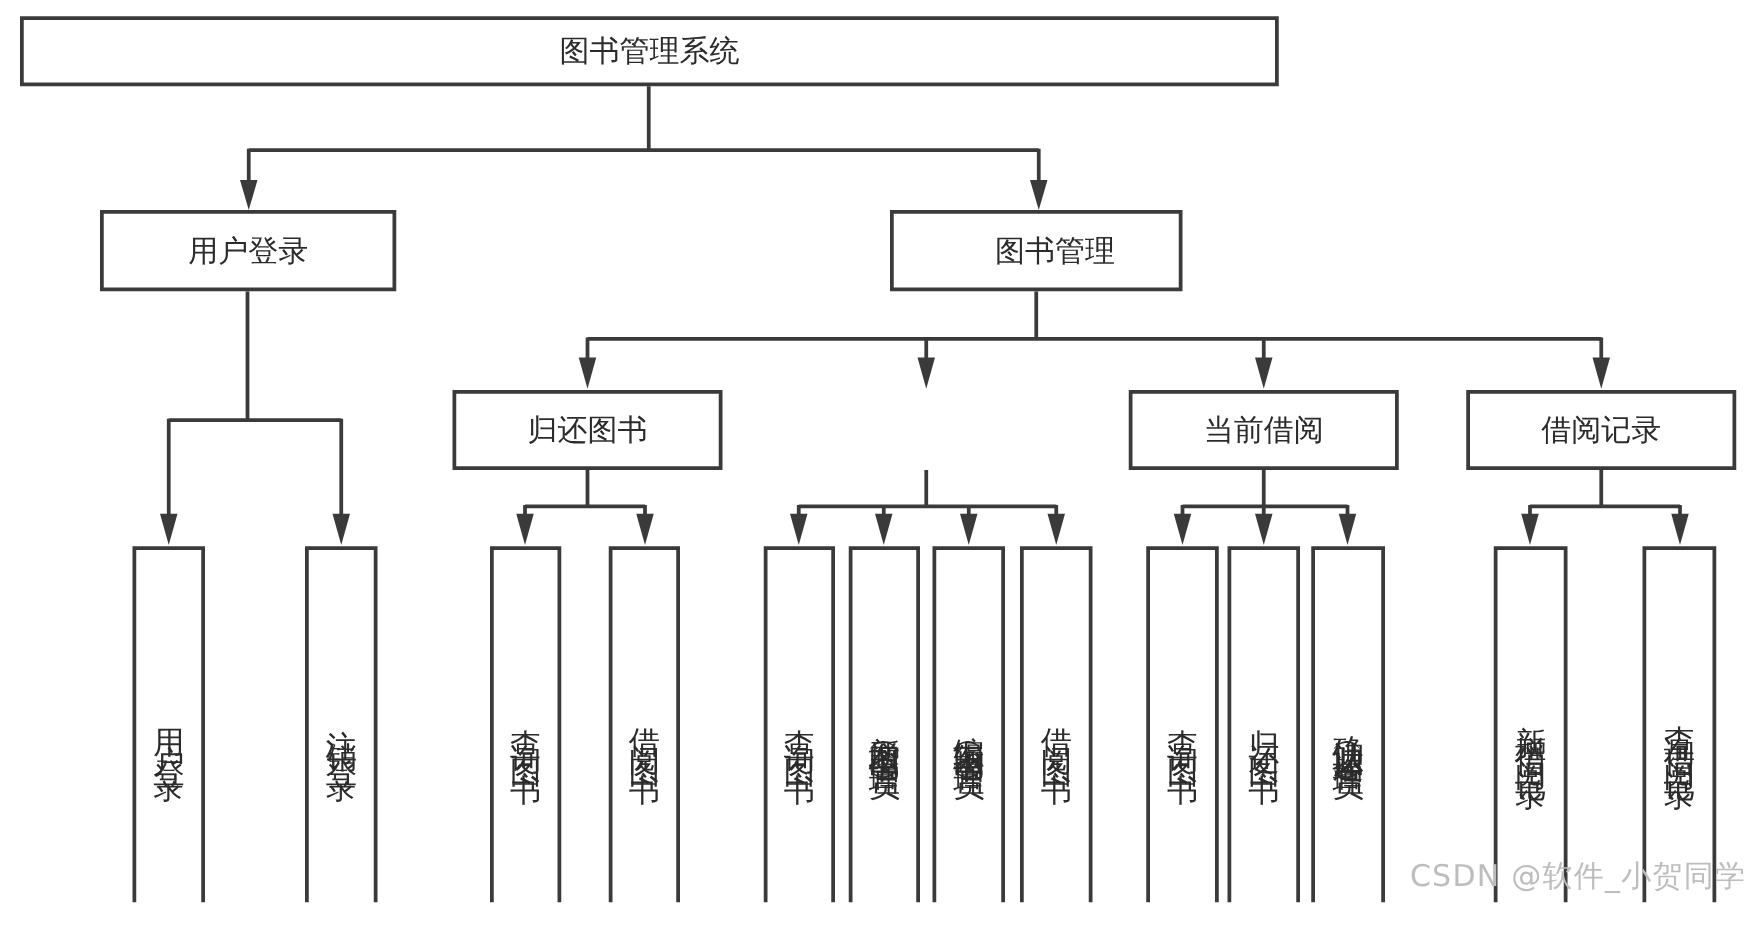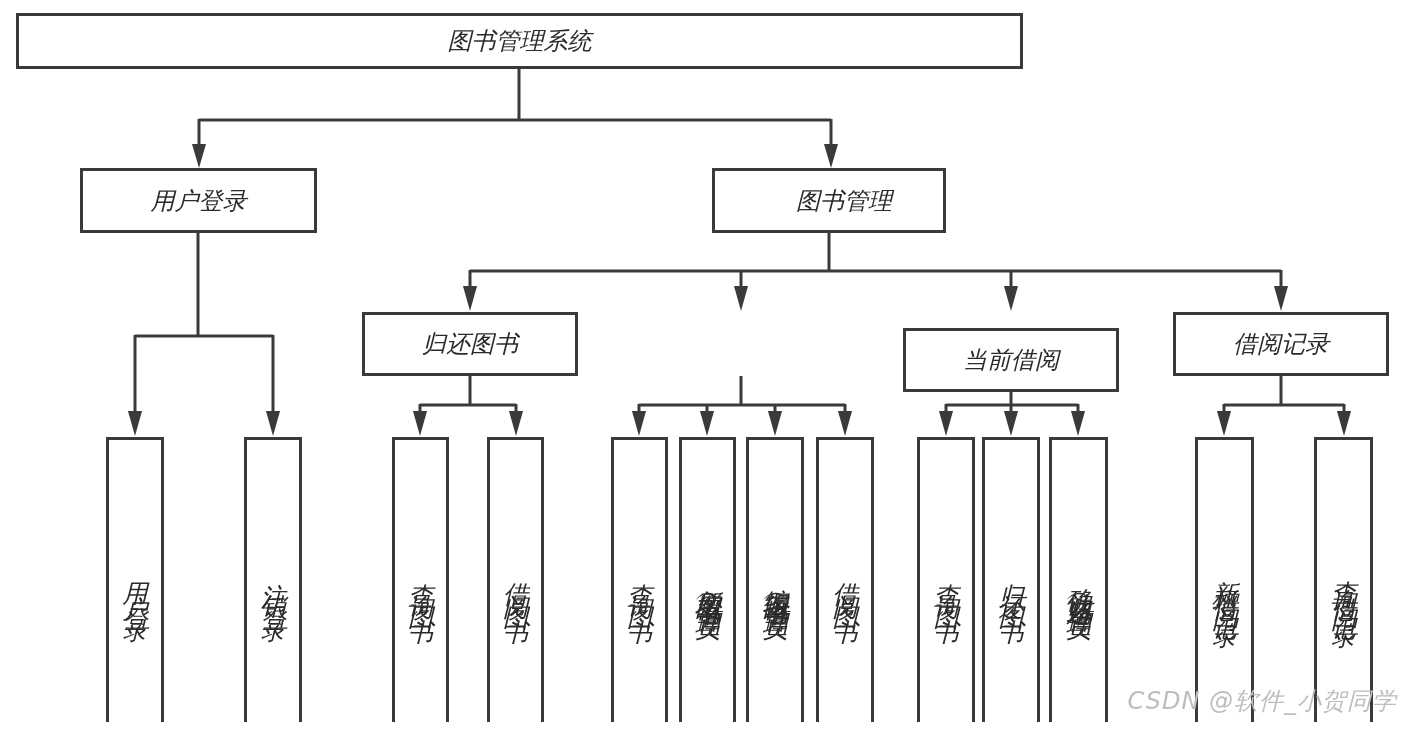--- a/index.html
+++ b/index.html
@@ -11,21 +11,20 @@
   * { margin: 0; padding: 0; box-sizing: border-box; }
   html, body { background: var(--background); }
   #canvas {
     position: relative;
     width: 1405px;
     height: 722px;
     background: var(--background);
     font-family: "DejaVu Sans", "Liberation Sans", sans-serif;
     color: var(--text);
     overflow: hidden;
-    font-style: italic;
   }
   #wires {
     position: absolute;
     left: 0; top: 0;
     width: 1405px; height: 747px;
     pointer-events: none;
   }
   #wires path {
     stroke: var(--line);
     stroke-width: 3;
@@ -123,21 +122,21 @@
   <div class="box" style="left:80px; top:168px; width:237px; height:65px;">
     <span>用户登录</span>
   </div>
   <div class="box" style="left:712px; top:168px; width:234px; height:65px;padding-left:30px;">
     <span>图书管理</span>
   </div>
 
   <div class="box" style="left:362px; top:312px; width:216px; height:64px;">
     <span>归还图书</span>
   </div>
-  <div class="box" style="left:903px; top:312px; width:216px; height:64px;margin-top:16px;">
+  <div class="box" style="left:903px; top:312px; width:216px; height:64px;">
     <span>当前借阅</span>
   </div>
   <div class="box" style="left:1173px; top:312px; width:216px; height:64px;">
     <span>借阅记录</span>
   </div>
 
   <div class="box leaf" style="left:106px; top:437px; width:58px; height:300px;">
     <span>用户登录</span>
   </div>
   <div class="box leaf" style="left:244px; top:437px; width:58px; height:300px;">

